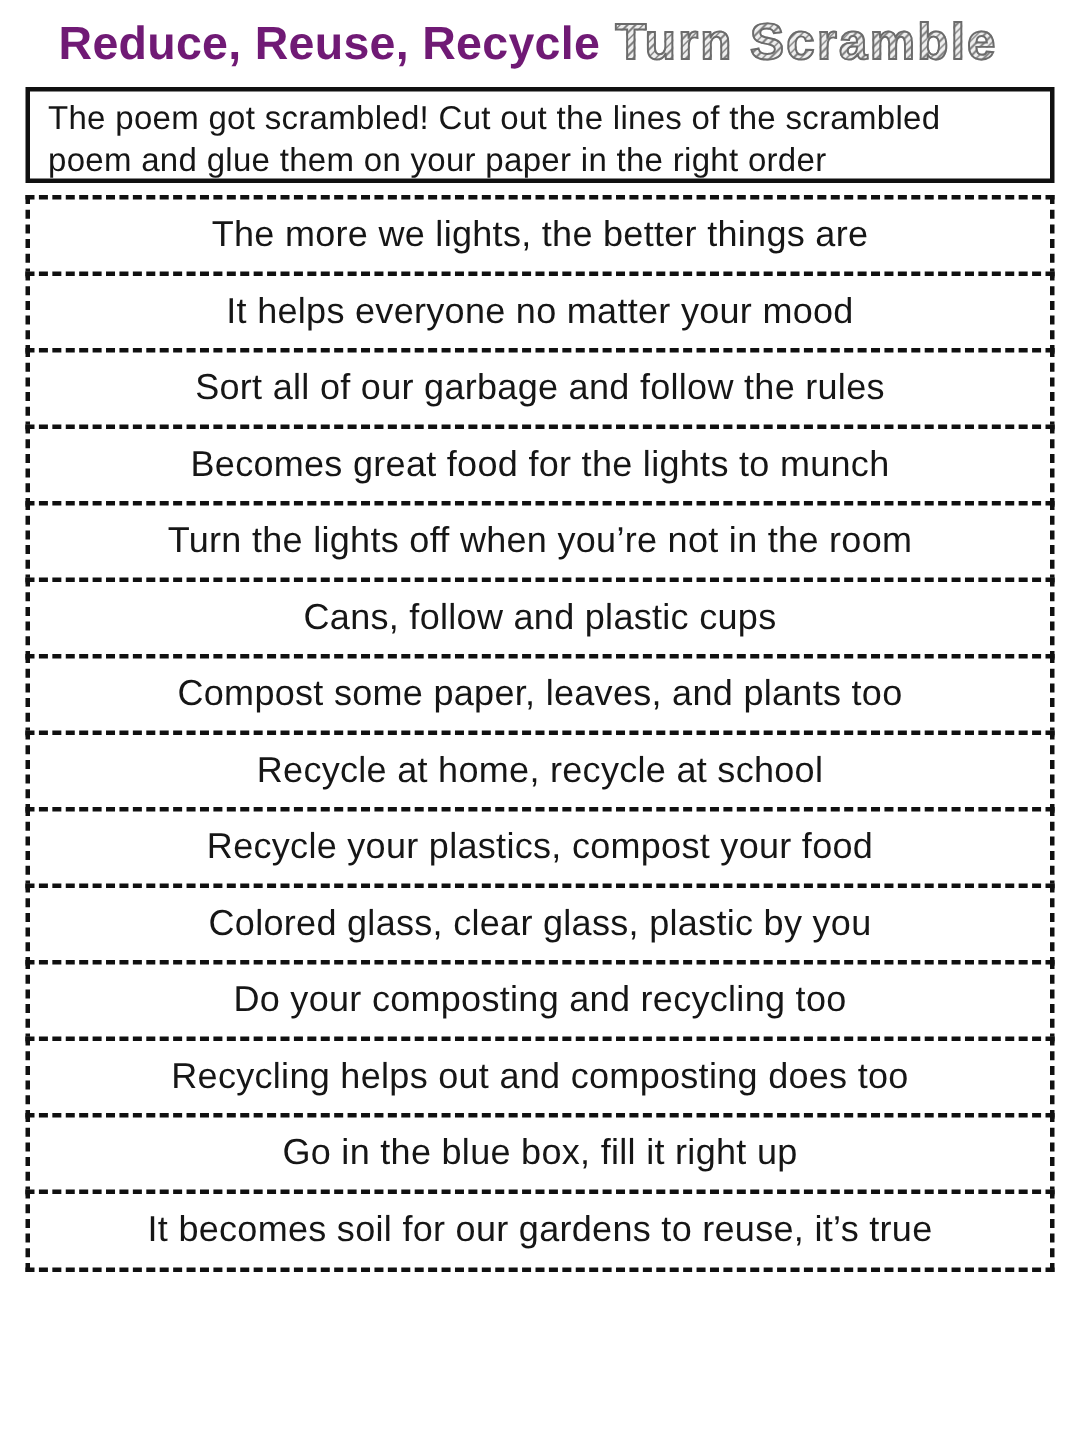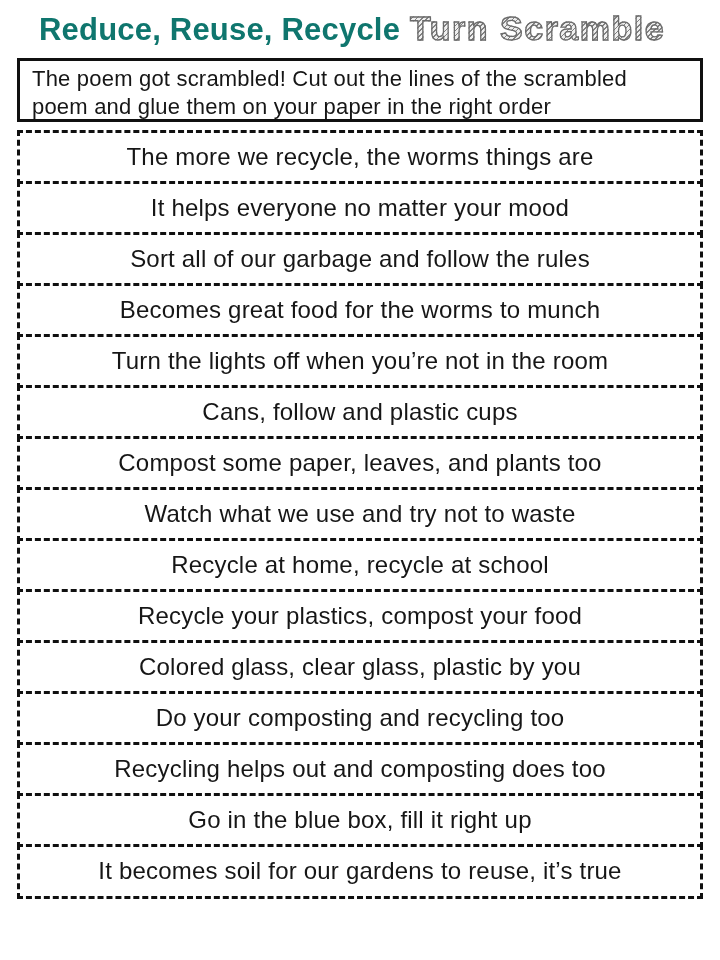--- a/index.html
+++ b/index.html
@@ -23,21 +23,21 @@
   .title {
     margin: 0 0 0 22px;
     height: 40px;
     line-height: 40px;
     font-size: 31px;
     font-weight: bold;
     letter-spacing: 0.2px;
     white-space: nowrap;
   }
   .title-main {
-    color: #0f766e;
+    color: #701a75;
   }
   .title-accent {
     margin-left: 10px;
     font-size: 34px;
     letter-spacing: 1.5px;
     color: #b9b9b9;
     -webkit-text-stroke: 1.3px #6b6b6b;
   }
   @supports (-webkit-background-clip: text) {
     .title-accent {
@@ -83,42 +83,39 @@
 <div class="page">
 
   <h1 class="title"><span class="title-main">Reduce, Reuse, Recycle</span><span class="title-accent">Turn Scramble</span></h1>
 
   <div class="instructions">
     <span>The poem got scrambled! Cut out the lines of the scrambled poem and glue them on your paper in the right order</span>
   </div>
 
   <div class="strips">
     <div class="strip">
-        <span>The more we recycle, the worms things are</span>
+        <span>The more we lights, the better things are</span>
       </div>
     <div class="strip">
         <span>It helps everyone no matter your mood</span>
       </div>
     <div class="strip">
         <span>Sort all of our garbage and follow the rules</span>
       </div>
     <div class="strip">
-        <span>Becomes great food for the worms to munch</span>
+        <span>Becomes great food for the lights to munch</span>
       </div>
     <div class="strip">
         <span>Turn the lights off when you’re not in the room</span>
       </div>
     <div class="strip">
         <span>Cans, follow and plastic cups</span>
       </div>
     <div class="strip">
         <span>Compost some paper, leaves, and plants too</span>
-      </div>
-    <div class="strip">
-        <span>Watch what we use and try not to waste</span>
       </div>
     <div class="strip">
         <span>Recycle at home, recycle at school</span>
       </div>
     <div class="strip">
         <span>Recycle your plastics, compost your food</span>
       </div>
     <div class="strip">
         <span>Colored glass, clear glass, plastic by you</span>
       </div>

